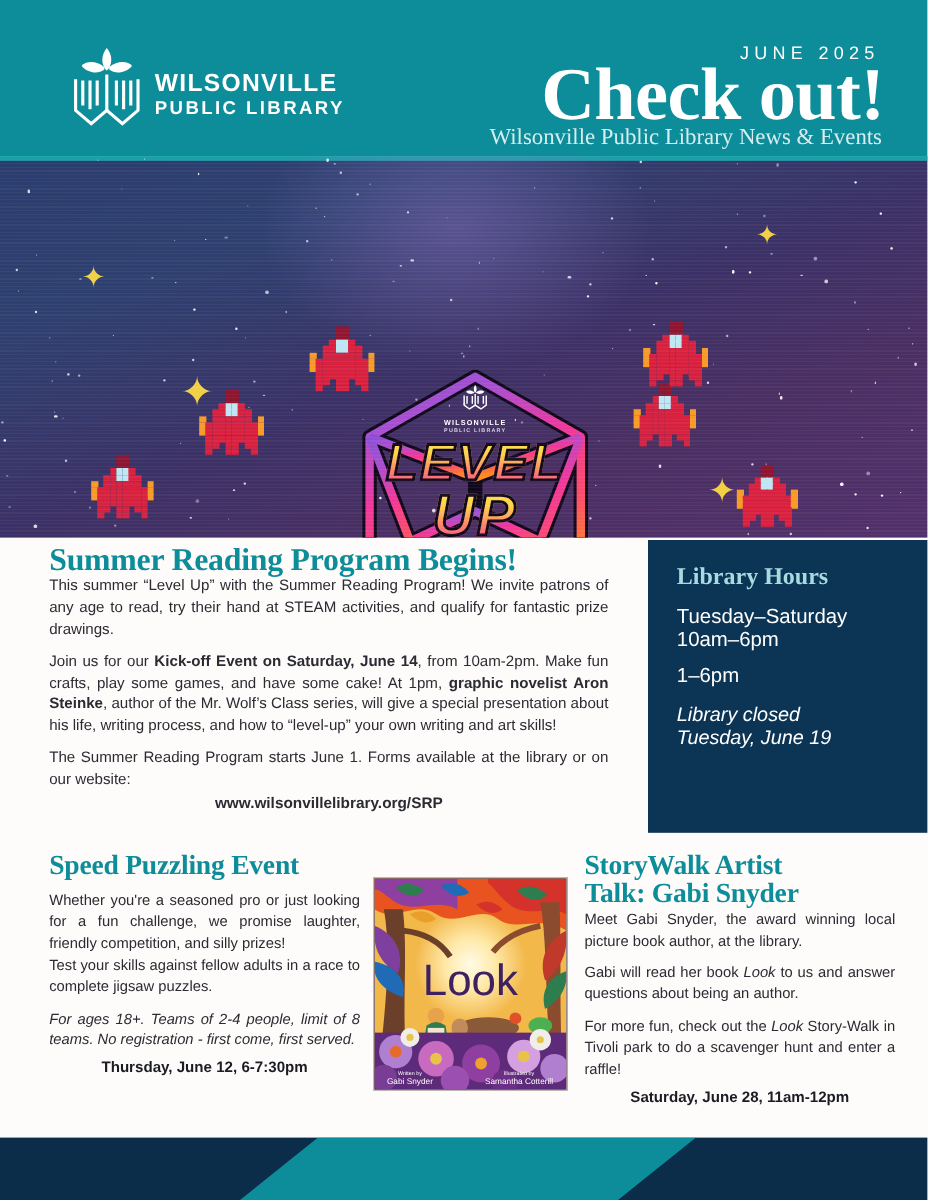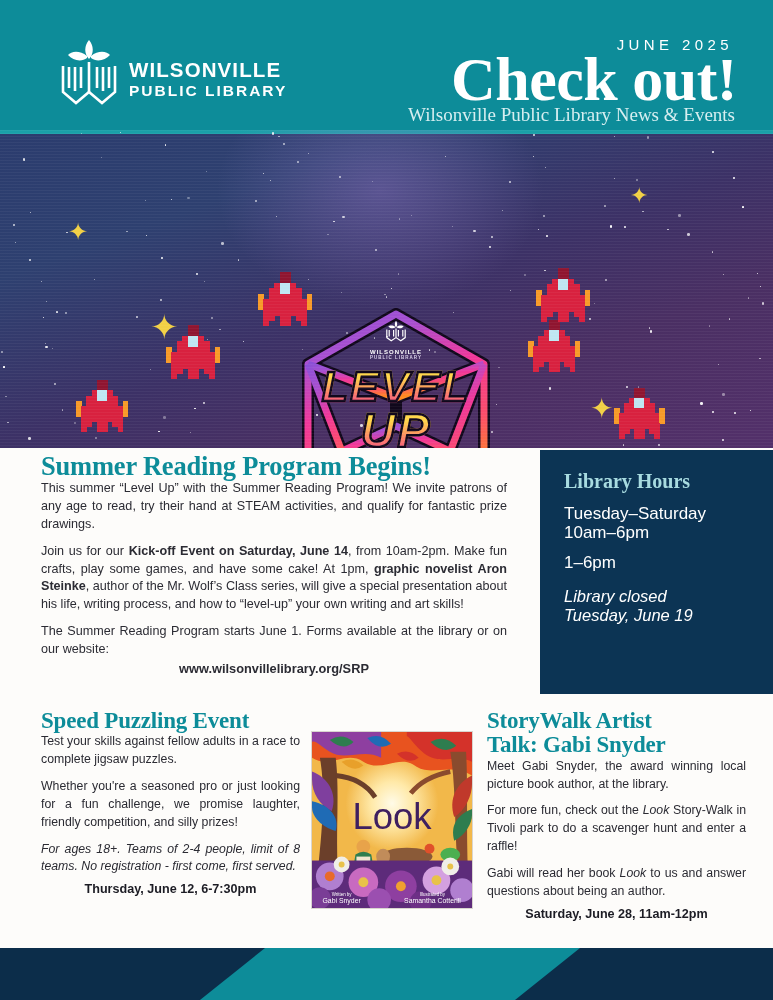--- a/index.html
+++ b/index.html
@@ -832,22 +832,22 @@
 <div class="col-left">
   <h2 class="sec">Summer Reading Program Begins!</h2>
   <p class="body tight">This summer “Level Up” with the Summer Reading Program! We invite patrons of any age to read, try their hand at STEAM activities, and qualify for fantastic prize drawings.</p>
   <p class="body"><span>Join us for our </span><b>Kick-off Event on Saturday, June 14</b><span>, from 10am-2pm. Make fun crafts, play some games, and have some cake! At 1pm, </span><b>graphic novelist Aron Steinke</b><span>, author of the Mr. Wolf’s Class series, will give a special presentation about his life, writing process, and how to “level-up” your own writing and art skills!</span></p>
   <p class="body">The Summer Reading Program starts June 1. Forms available at the library or on our website:</p>
   <div class="url-line">www.wilsonvillelibrary.org/SRP</div>
 </div>
 
 <div class="puzzle-col">
   <h2 class="sec small">Speed Puzzling Event</h2>
+  <p class="body">Whether you're a seasoned pro or just looking for a fun challenge, we promise laughter, friendly competition, and silly prizes!</p>
   <p class="body tight">Test your skills against fellow adults in a race to complete jigsaw puzzles.</p>
-  <p class="body">Whether you're a seasoned pro or just looking for a fun challenge, we promise laughter, friendly competition, and silly prizes!</p>
   <p class="body" style="font-style:italic">For ages 18+. Teams of 2-4 people, limit of 8 teams. No registration - first come, first served.</p>
   <div class="when">Thursday, June 12, 6-7:30pm</div>
 </div>
 
 <div class="book-cover">
   <svg viewBox="0 0 162 178" preserveAspectRatio="none">
     <defs>
       <radialGradient id="sunburst" cx="0.5" cy="0.45" r="0.42">
         <stop offset="0%" stop-color="#fffbe8"></stop>
         <stop offset="45%" stop-color="#ffe9a8"></stop>
@@ -915,22 +915,22 @@
     <text x="122" y="173" text-anchor="middle" font-family="Liberation Sans, sans-serif" font-size="7" fill="#ffffff">Samantha Cotterill</text>
   </svg>
 </div>
 
 <div class="story-col">
   <h2 class="sec small">
     <span>StoryWalk Artist</span><br>
     <span>Talk: Gabi Snyder</span>
   </h2>
   <p class="body tight">Meet Gabi Snyder, the award winning local picture book author, at the library.</p>
+  <p class="body"><span>Gabi will read her book </span><i>Look</i><span> to us and answer questions about being an author.</span></p>
   <p class="body"><span>For more fun, check out the </span><i>Look</i><span> Story-Walk in Tivoli park to do a scavenger hunt and enter a raffle!</span></p>
-  <p class="body"><span>Gabi will read her book </span><i>Look</i><span> to us and answer questions about being an author.</span></p>
   <div class="when">Saturday, June 28, 11am-12pm</div>
 </div>
 
 <div class="footer">
   <svg class="footer-teal" viewBox="0 0 773 52" preserveAspectRatio="none">
     <polygon points="265,0 580,0 515,52 200,52" fill="#0d8c99"></polygon>
   </svg>
 </div>
 
 </body></html>

